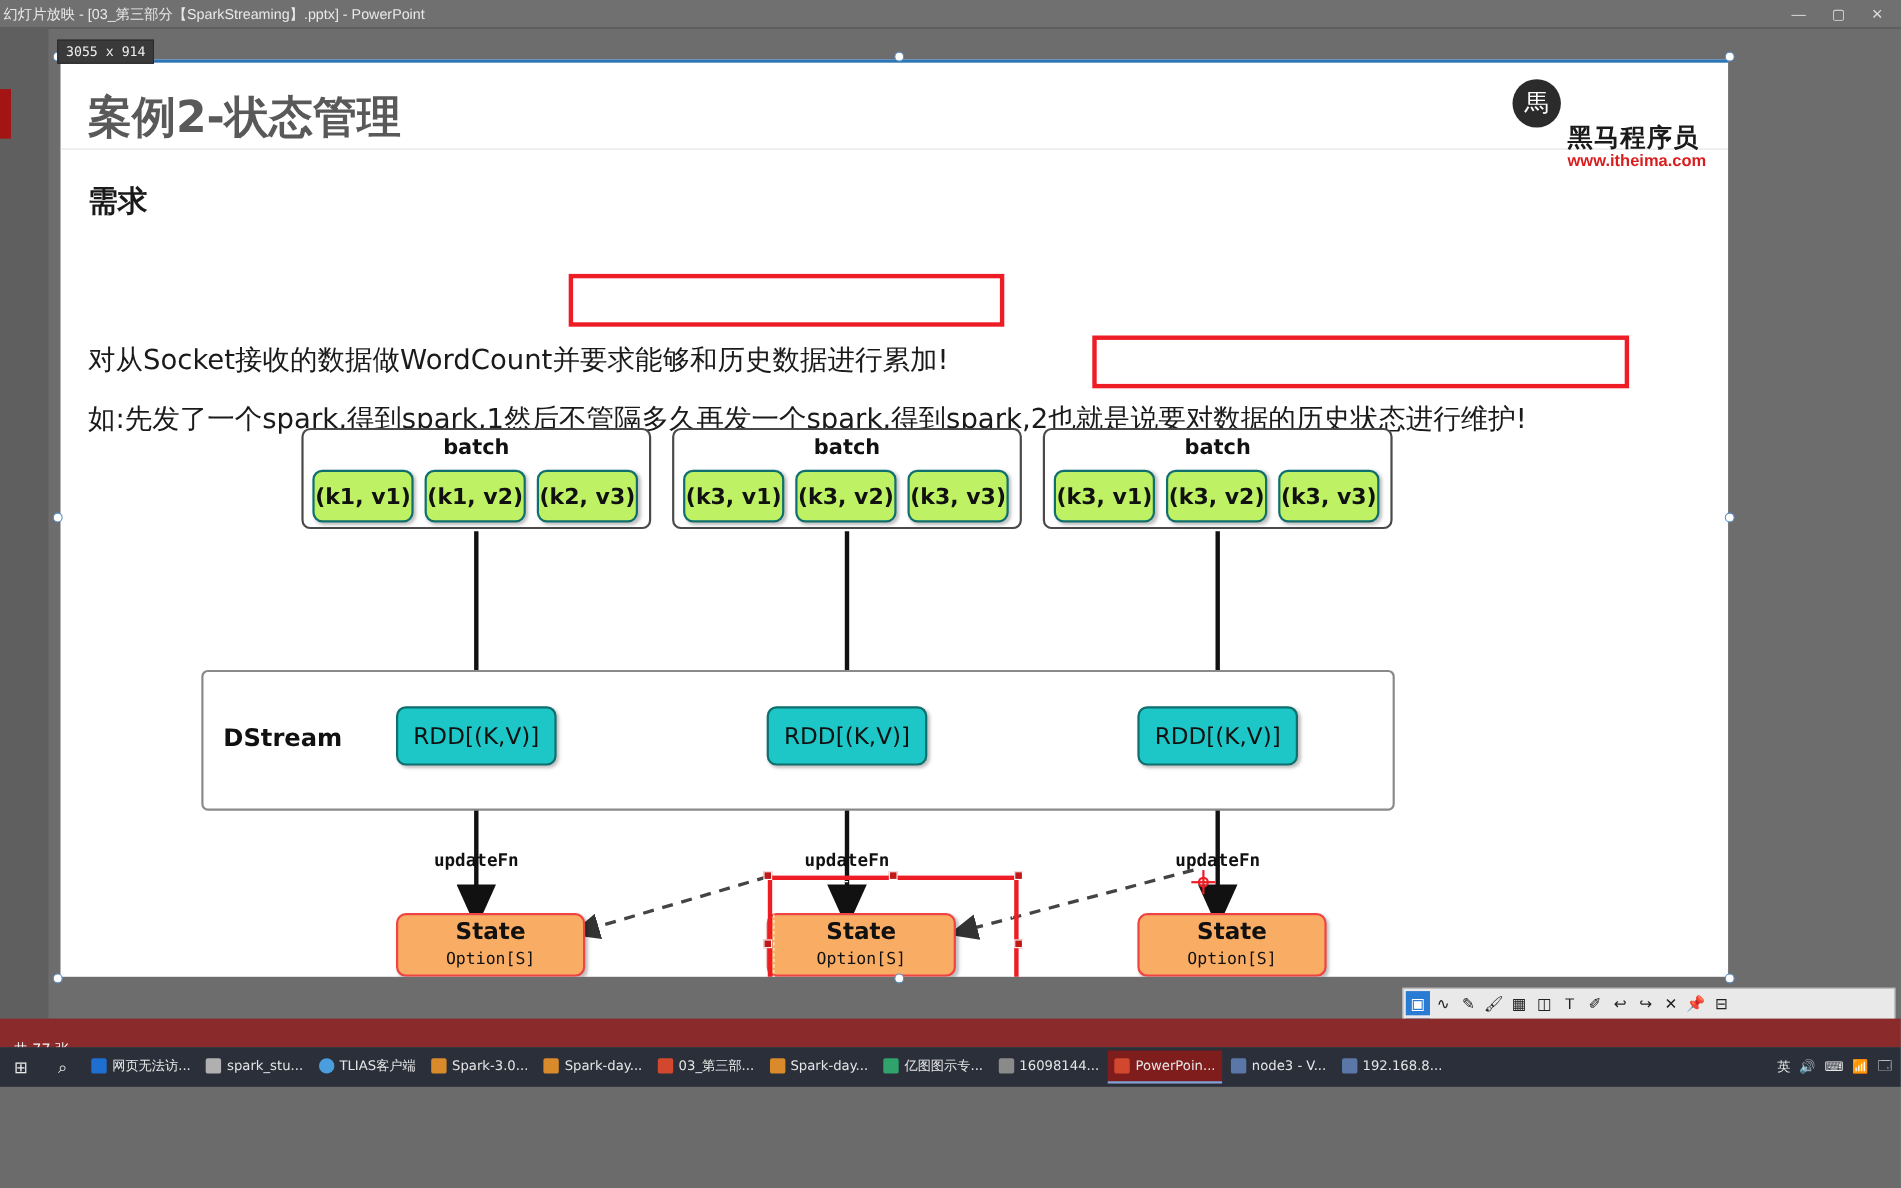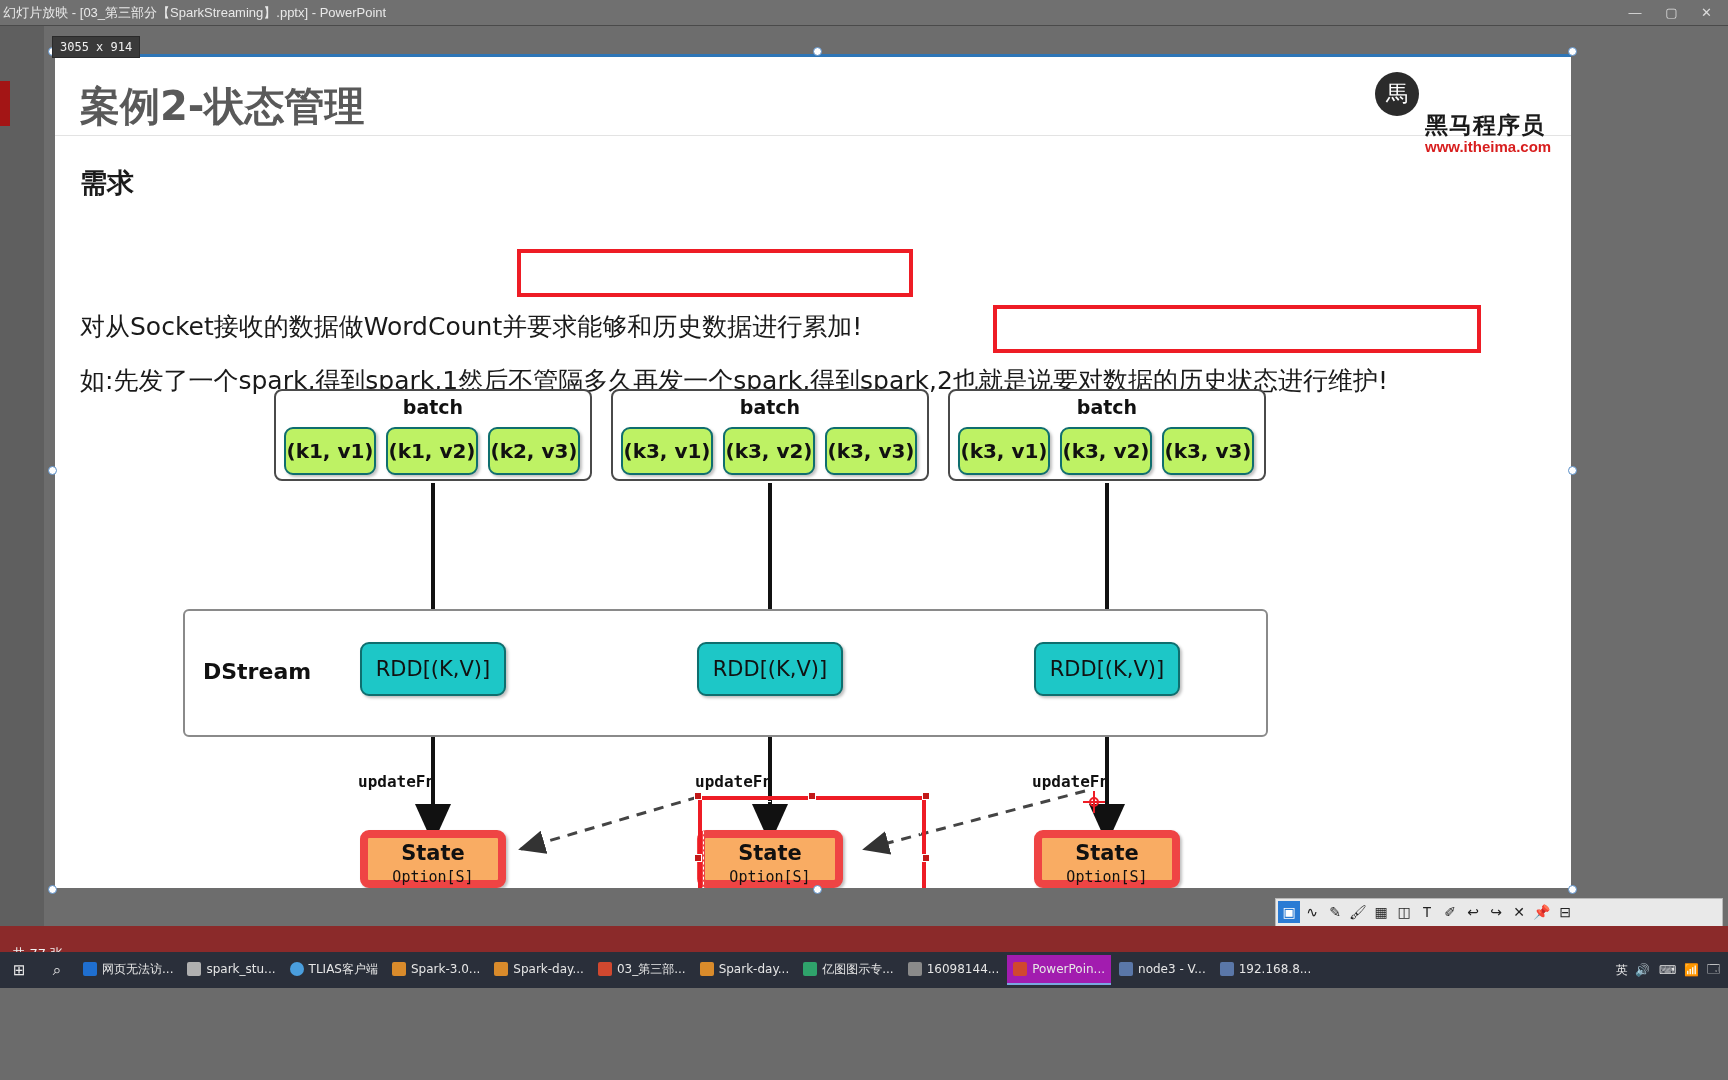--- a/index.html
+++ b/index.html
@@ -155,39 +155,39 @@
   }
   .rdd {
     position:absolute; top:265px; width:146px; height:54px;
     background:#1dc7c7; border:2px solid #0f6e6e; border-radius:9px;
     display:flex; align-items:center; justify-content:center;
     font-size:21px; font-weight:400; color:#111;
     font-family:"DejaVu Sans", sans-serif;
     box-shadow: 2px 2px 3px rgba(0,0,0,.25);
   }
   .state {
-    position:absolute; top:453px; width:146px; height:58px;
-    background:#f9ac63; border:8px solid #ef4444; border-radius:9px;
+    position:absolute; top:453px; width:172px; height:58px;
+    background:#f9ac63; border:2px solid #ef4444; border-radius:9px;
     box-shadow: 2px 2px 3px rgba(0,0,0,.25);
   }
   .state .t1 {
     position:absolute; left:0; right:0; top:3px; text-align:center;
     font-size:21px; font-weight:700; color:#111;
     font-family:"DejaVu Sans", sans-serif;
   }
   .state .t2 {
     position:absolute; left:0; right:0; top:30px; text-align:center;
     font-size:15px; color:#111;
     font-family:"DejaVu Sans Mono", monospace;
   }
   .updfn {
     position:absolute; top:395px;
     font-size:16px; font-weight:700; color:#111;
     font-family:"DejaVu Sans Mono", monospace;
-    text-align:left; width:150px;
+    text-align:center; width:150px;
   }
 
   
   .selbox {
     position:absolute; left:643px; top:419px; width:228px; height:124px;
     border:4px solid #ee1c25; z-index:12;
   }
   .selbox .dash { position:absolute; inset:1px; border:1px dashed #ffffff; }
   .sq { position:absolute; width:8px; height:8px; background:#c11818;
         border:1px solid #ffffff; z-index:14;}
@@ -239,21 +239,21 @@
   .tstart {
     width:38px; height:36px; display:flex; align-items:center; justify-content:center;
     color:#e8e8e8; font-size:15px;
   }
   .titem {
     height:30px; margin:4px 1px; padding:0 6px; display:flex; align-items:center; gap:5px;
     color:#e6e6e6; font-size:12px; white-space:nowrap;
     font-family:"DejaVu Sans", sans-serif; max-width:108px; overflow:hidden;
     border-bottom:2px solid transparent;
   }
-  .titem.active { background:#a21caf; border-bottom:2px solid #7aa7e0;}
+  .titem.active { background:#7f1d1d; border-bottom:2px solid #7aa7e0;}
   .ticon { width:14px; height:14px; border-radius:2px; flex:0 0 14px;}
   .tray {
     margin-left:auto; display:flex; align-items:center; gap:8px;
     color:#e6e6e6; font-size:12px; padding-right:8px;
     font-family:"DejaVu Sans", sans-serif;
   }
 </style>
 </head>
 <body>
 

